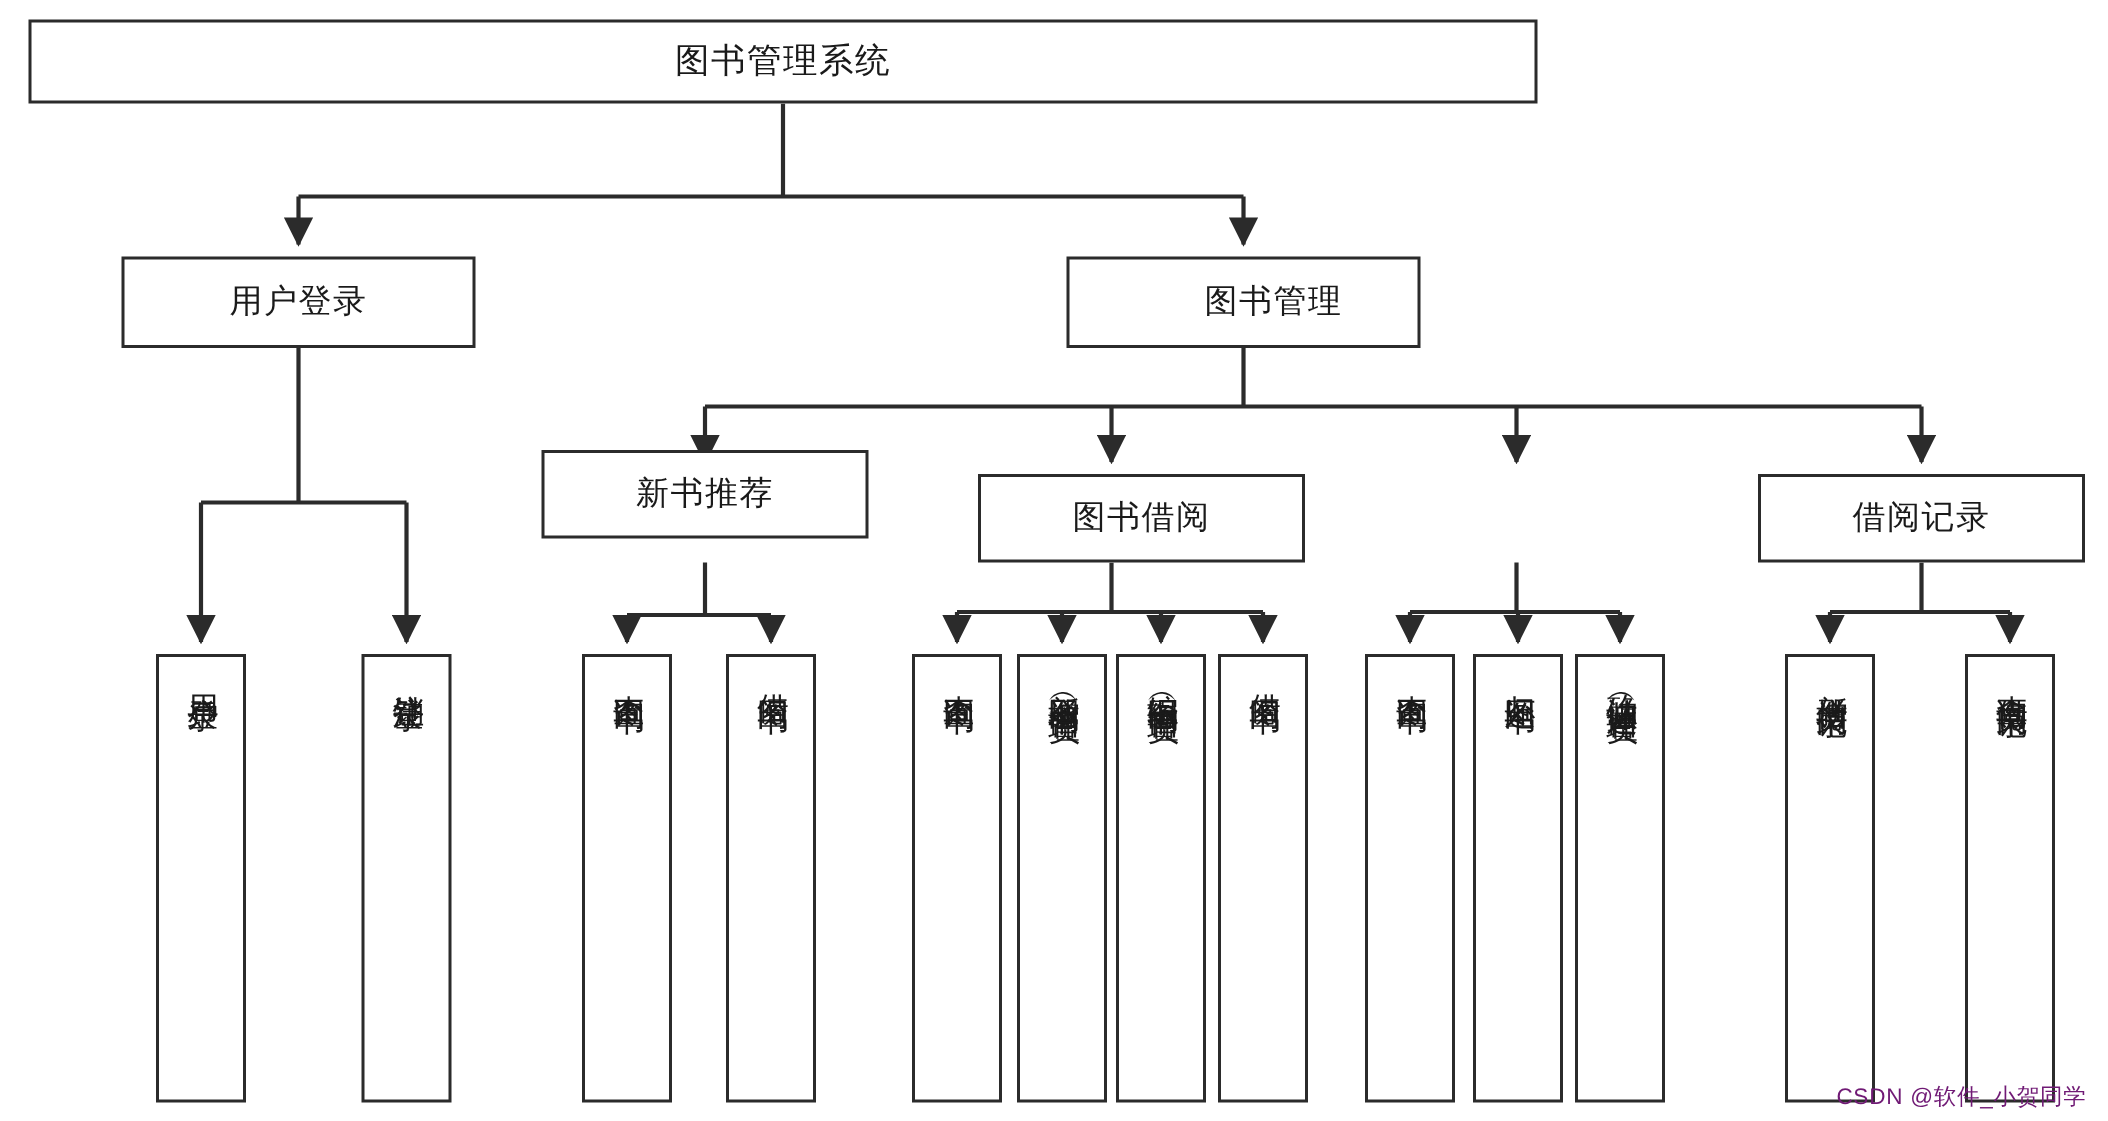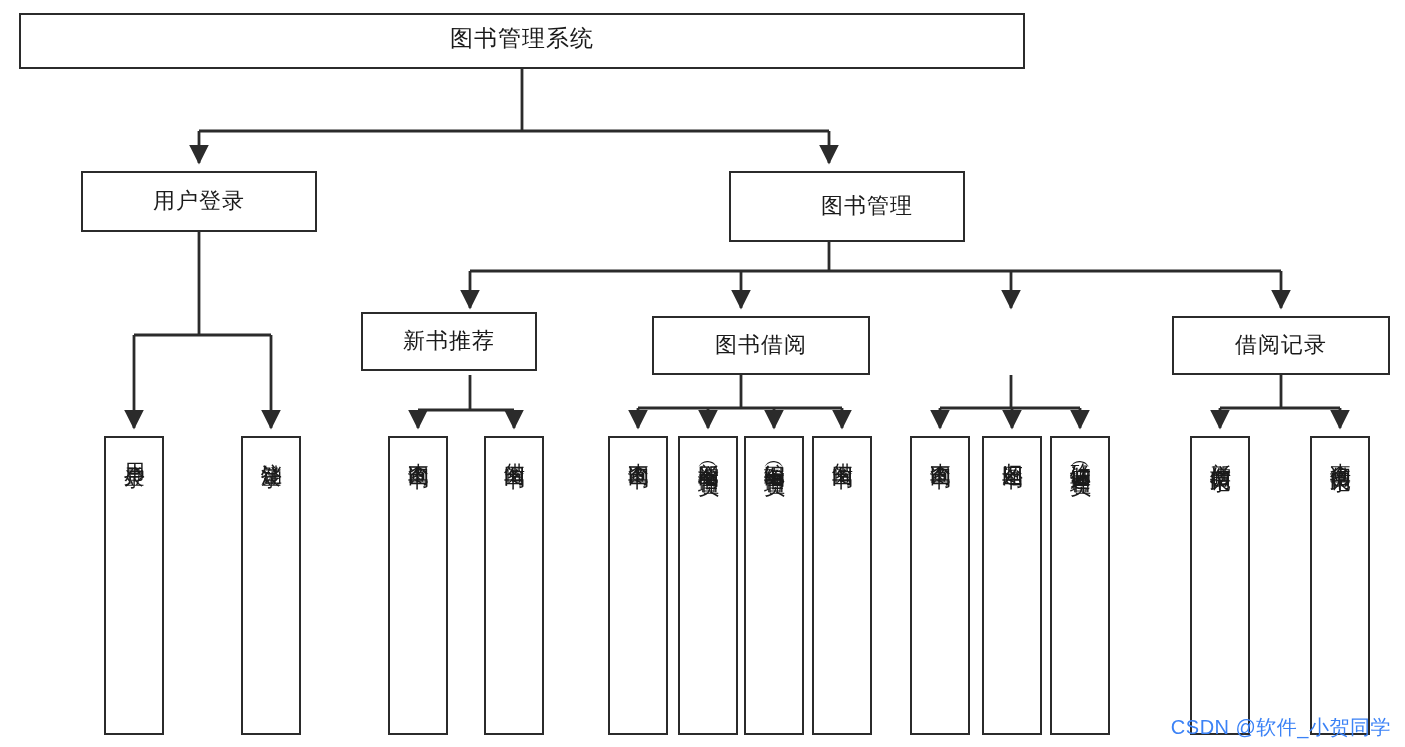--- a/index.html
+++ b/index.html
@@ -54,22 +54,22 @@
     font-size: 21px;
     line-height: 1.18;
     letter-spacing: 2px;
     white-space: nowrap;
     color: #1a1a1a;
   }
   .watermark {
     position: absolute;
     right: 14px;
     bottom: 6px;
-    font-size: 20px;
-    color: #3b82f6;
+    font-size: 15px;
+    color: #701a75;
     letter-spacing: 0.5px;
     user-select: none;
     white-space: nowrap;
   }
 </style>
 </head>
 <body>
 
 <div id="canvas">
 
@@ -119,32 +119,32 @@
       <path d="M 1012 408 L 1012 428" marker-end="url(#arrow)"></path>
       <path d="M 1080 408 L 1080 428" marker-end="url(#arrow)"></path>
 
       <path d="M 1281 375 L 1281 408"></path>
       <path d="M 1220 408 L 1340 408"></path>
       <path d="M 1220 408 L 1220 428" marker-end="url(#arrow)"></path>
       <path d="M 1340 408 L 1340 428" marker-end="url(#arrow)"></path>
     </g>
   </svg>
 
-  <div class="node horizontal root" id="node-root" style="left: 19px; top: 13px; width: 1006px; height: 56px; font-family: Liberation Mono, monospace;">
+  <div class="node horizontal root" id="node-root" style="left: 19px; top: 13px; width: 1006px; height: 56px;">
     <span>图书管理系统</span>
   </div>
 
   <div class="node horizontal" id="node-l2-0" style="left: 81px; top: 171px; width: 236px; height: 61px;">
     <span>用户登录</span>
   </div>
-  <div class="node horizontal" id="node-l2-1" style="left: 729px; top: 171px; width: 236px; height: 71px; padding-left: 40px;">
+  <div class="node horizontal" id="node-l2-1" style="left: 711px; top: 171px; width: 236px; height: 61px; padding-left: 40px;">
     <span>图书管理</span>
   </div>
 
-  <div class="node horizontal" id="node-l3-0" style="left: 361px; top: 312px; width: 176px; height: 59px;">
+  <div class="node horizontal" id="node-l3-0" style="left: 361px; top: 300px; width: 218px; height: 59px;">
     <span>新书推荐</span>
   </div>
   <div class="node horizontal" id="node-l3-1" style="left: 652px; top: 316px; width: 218px; height: 59px;">
     <span>图书借阅</span>
   </div>
   <div class="node horizontal" id="node-l3-3" style="left: 1172px; top: 316px; width: 218px; height: 59px; align-items: center;">
     <span>借阅记录</span>
   </div>
 
   <div class="node vertical" id="node-leaf-0" style="left: 104px; top: 436px; width: 60px; height: 299px;">

